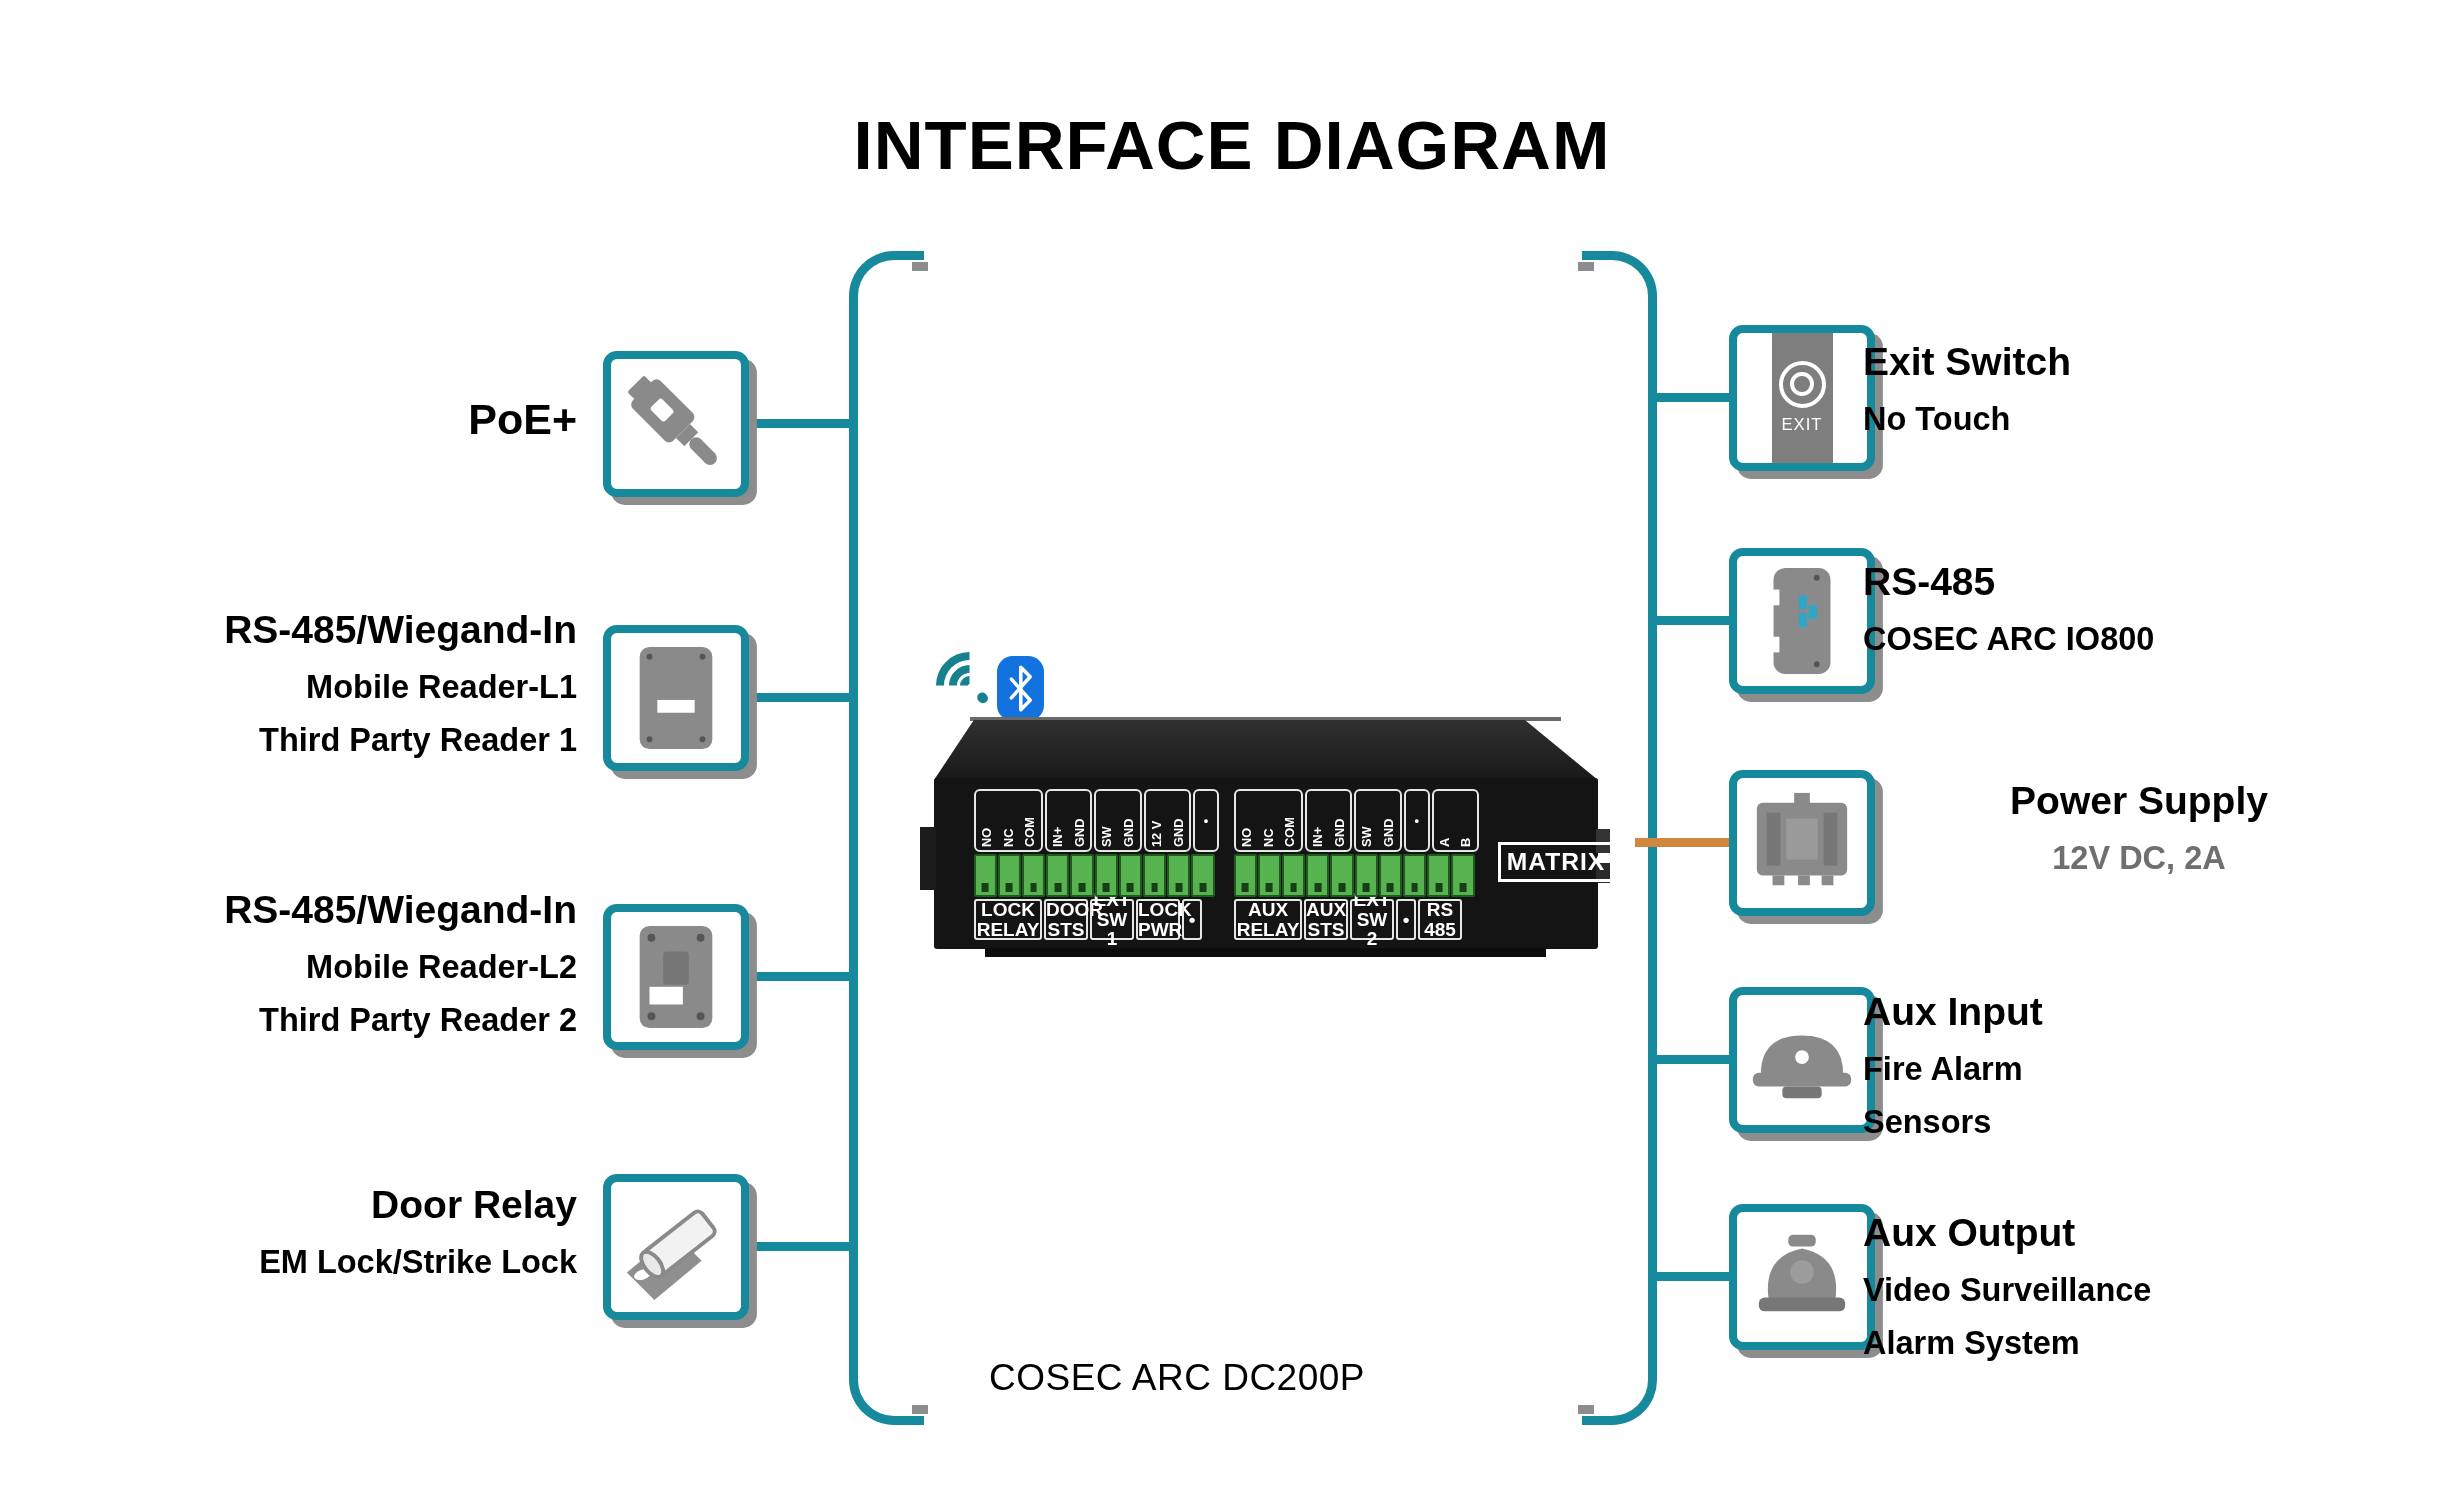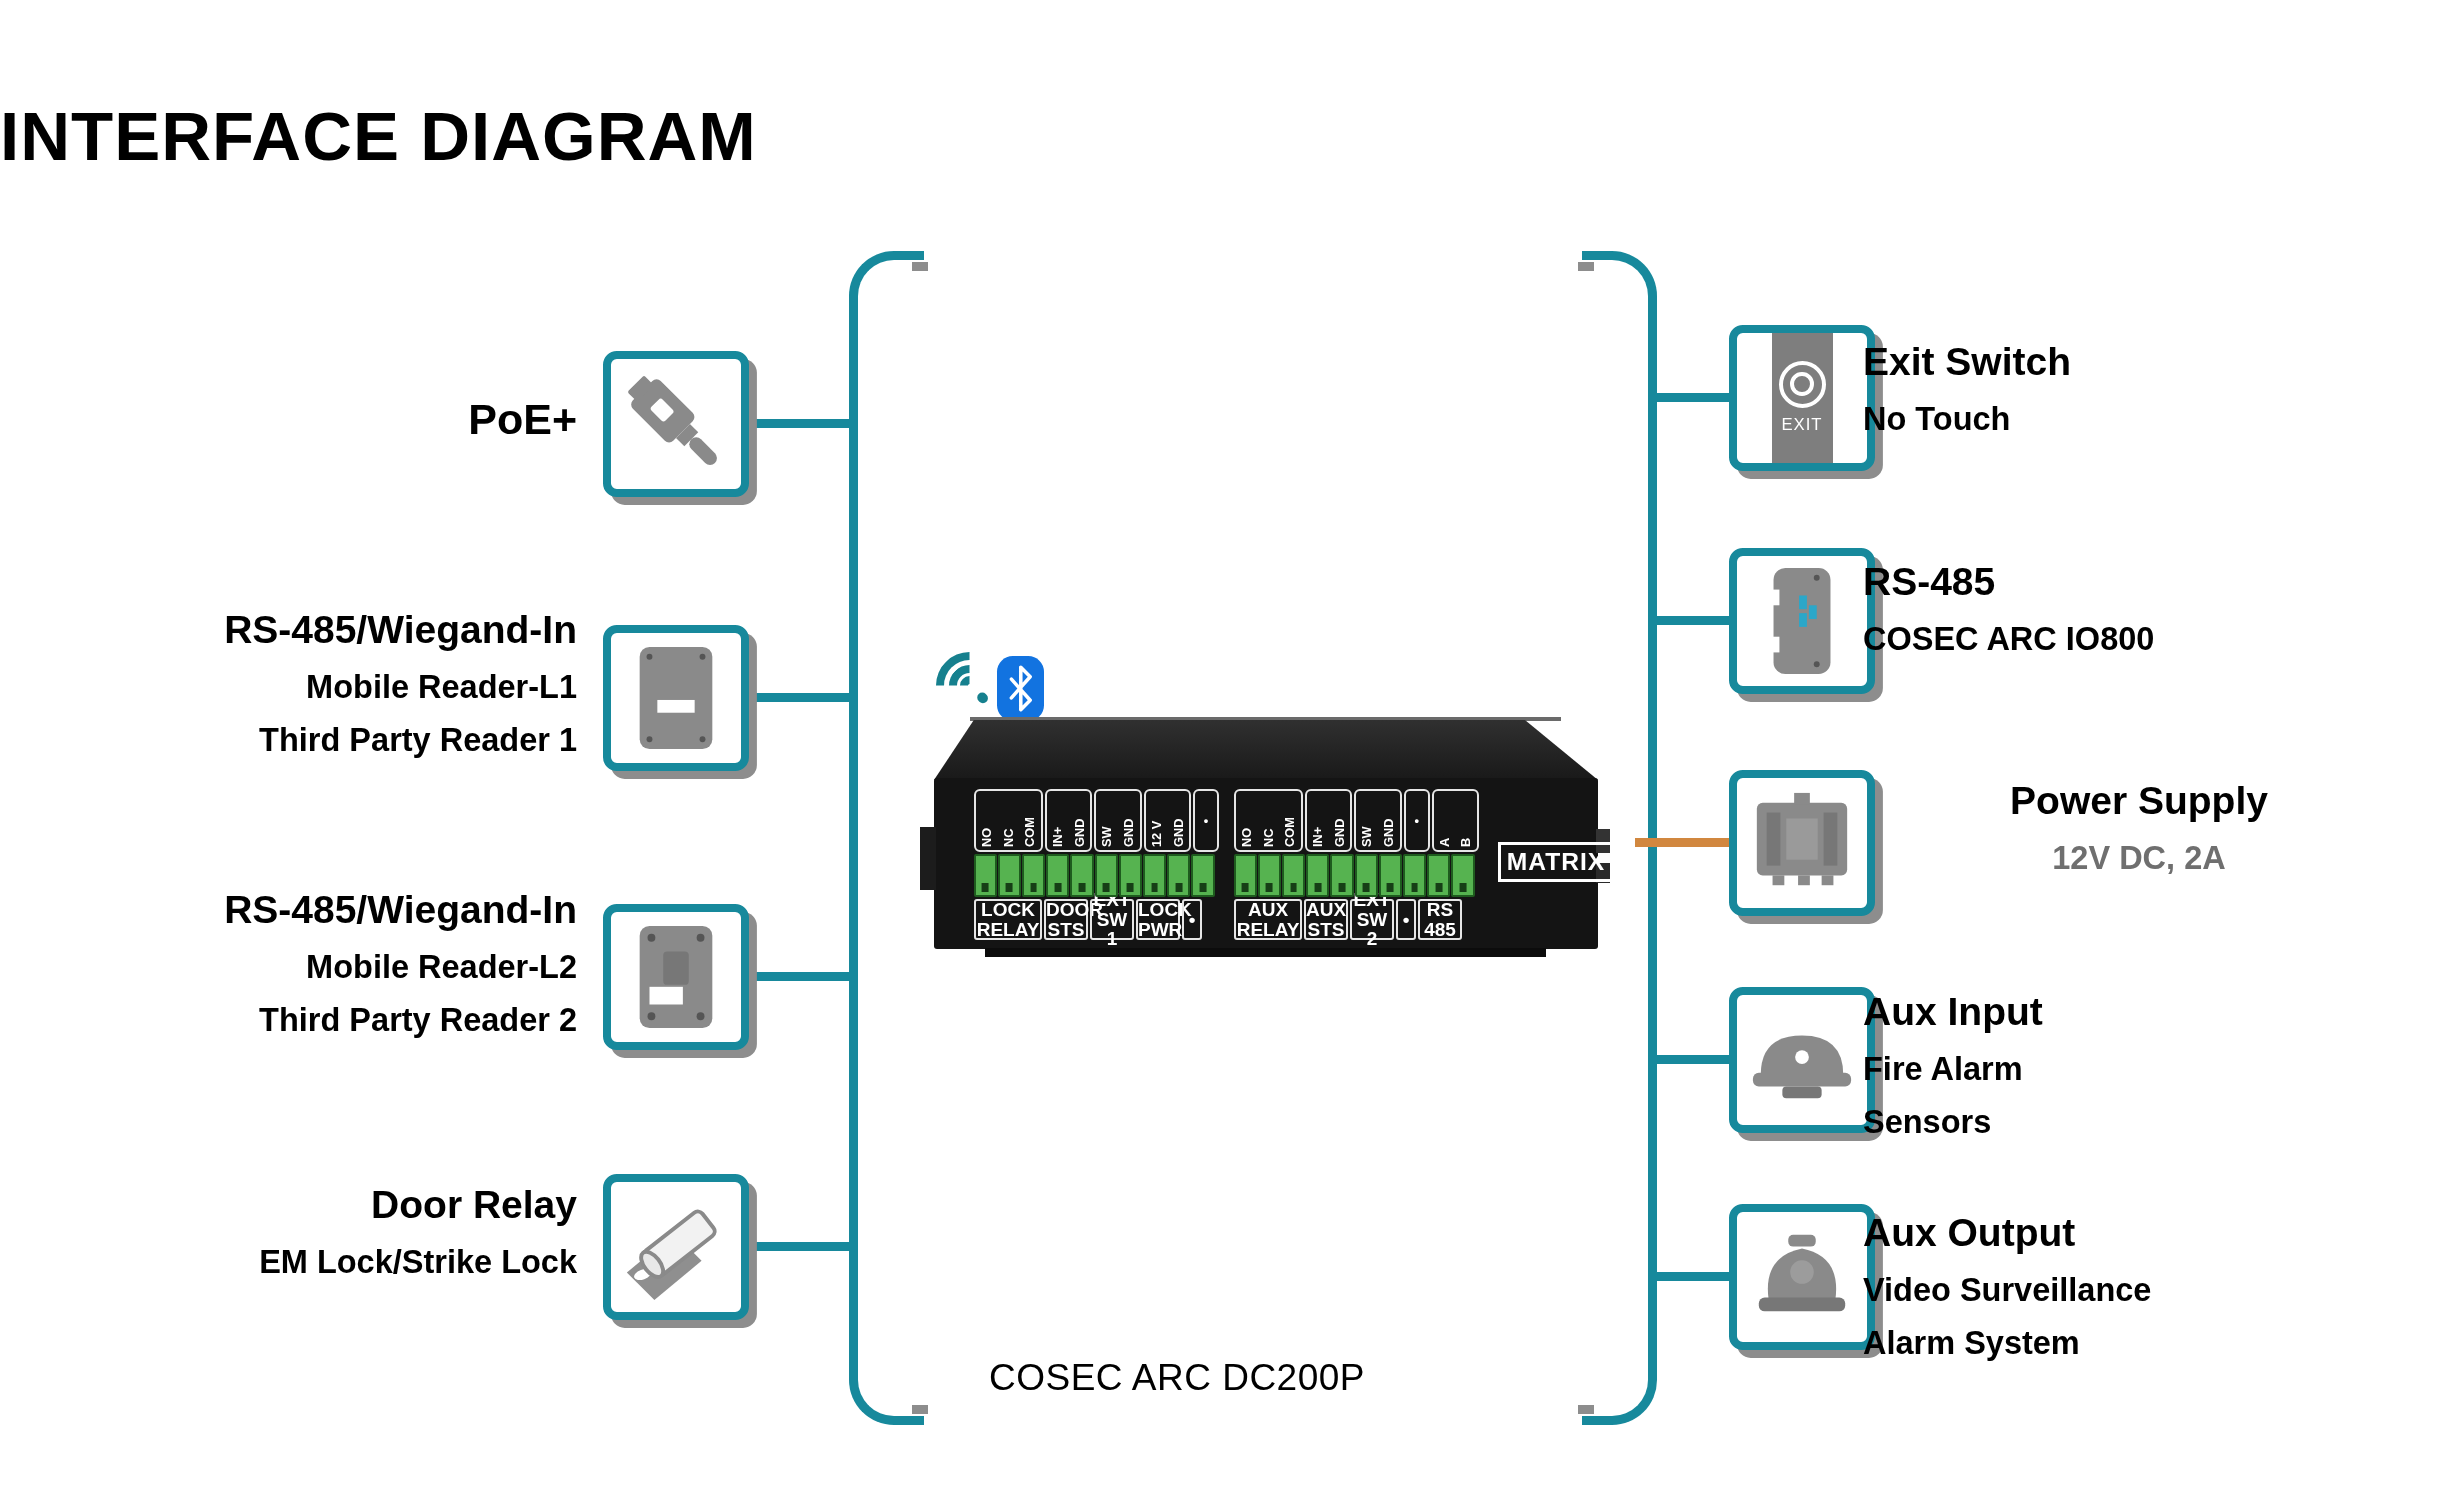--- a/index.html
+++ b/index.html
@@ -1,20 +1,20 @@
 <!DOCTYPE html>
 <html><head>
 <meta charset="utf-8">
 <style>
   html,body{margin:0;padding:0;background:#fff;}
   .stage{position:relative;width:2464px;height:1511px;background:#ffffff;overflow:hidden;
          font-family:"Liberation Sans","DejaVu Sans",sans-serif;color:#000;}
 
   
-  .title{position:absolute;top:97px;left:0;width:100%;text-align:left;
+  .title{position:absolute;top:106px;left:0;width:100%;text-align:center;
          font-size:69px;font-weight:700;letter-spacing:1px;}
   .device-name{position:absolute;top:1357px;left:847px;width:660px;text-align:center;
          font-size:37px;font-weight:400;letter-spacing:0.5px;}
 
   
   .bracket{position:absolute;top:251px;height:1174px;width:75px;box-sizing:border-box;
            border:9.9px solid #17899c;}
   .bracket.left{left:849px;border-right:none;border-radius:45px 0 0 45px;}
   .bracket.right{left:1582px;border-left:none;border-radius:0 45px 45px 0;}
   .bracket .tipshadow{position:absolute;width:15.8px;height:8.9px;background:#8d8d8d;}

